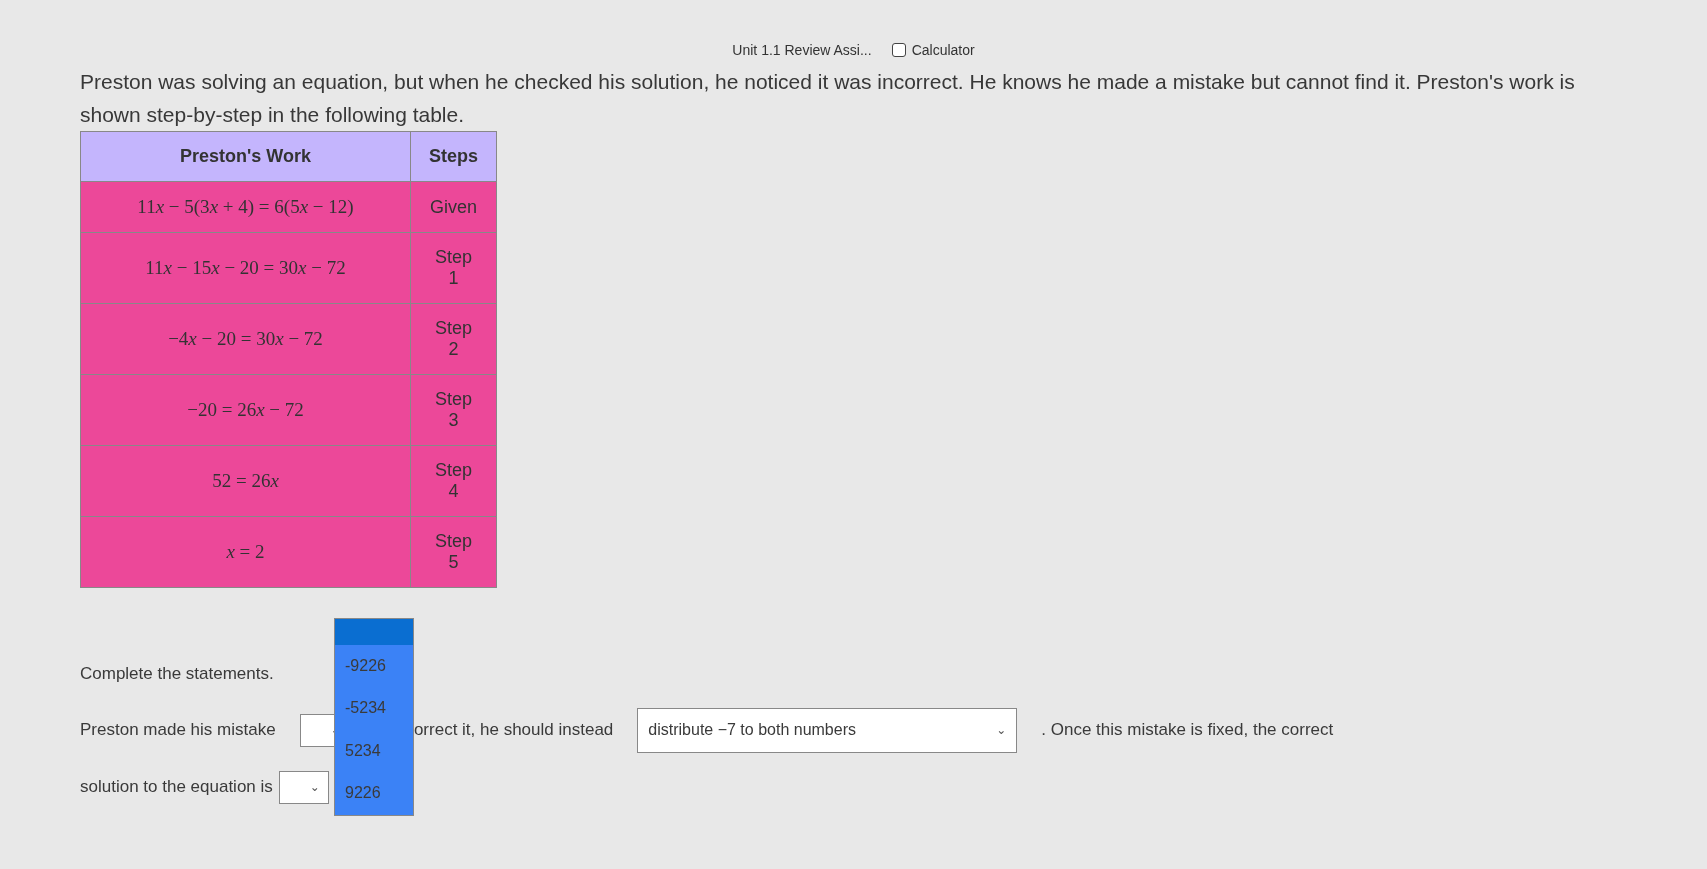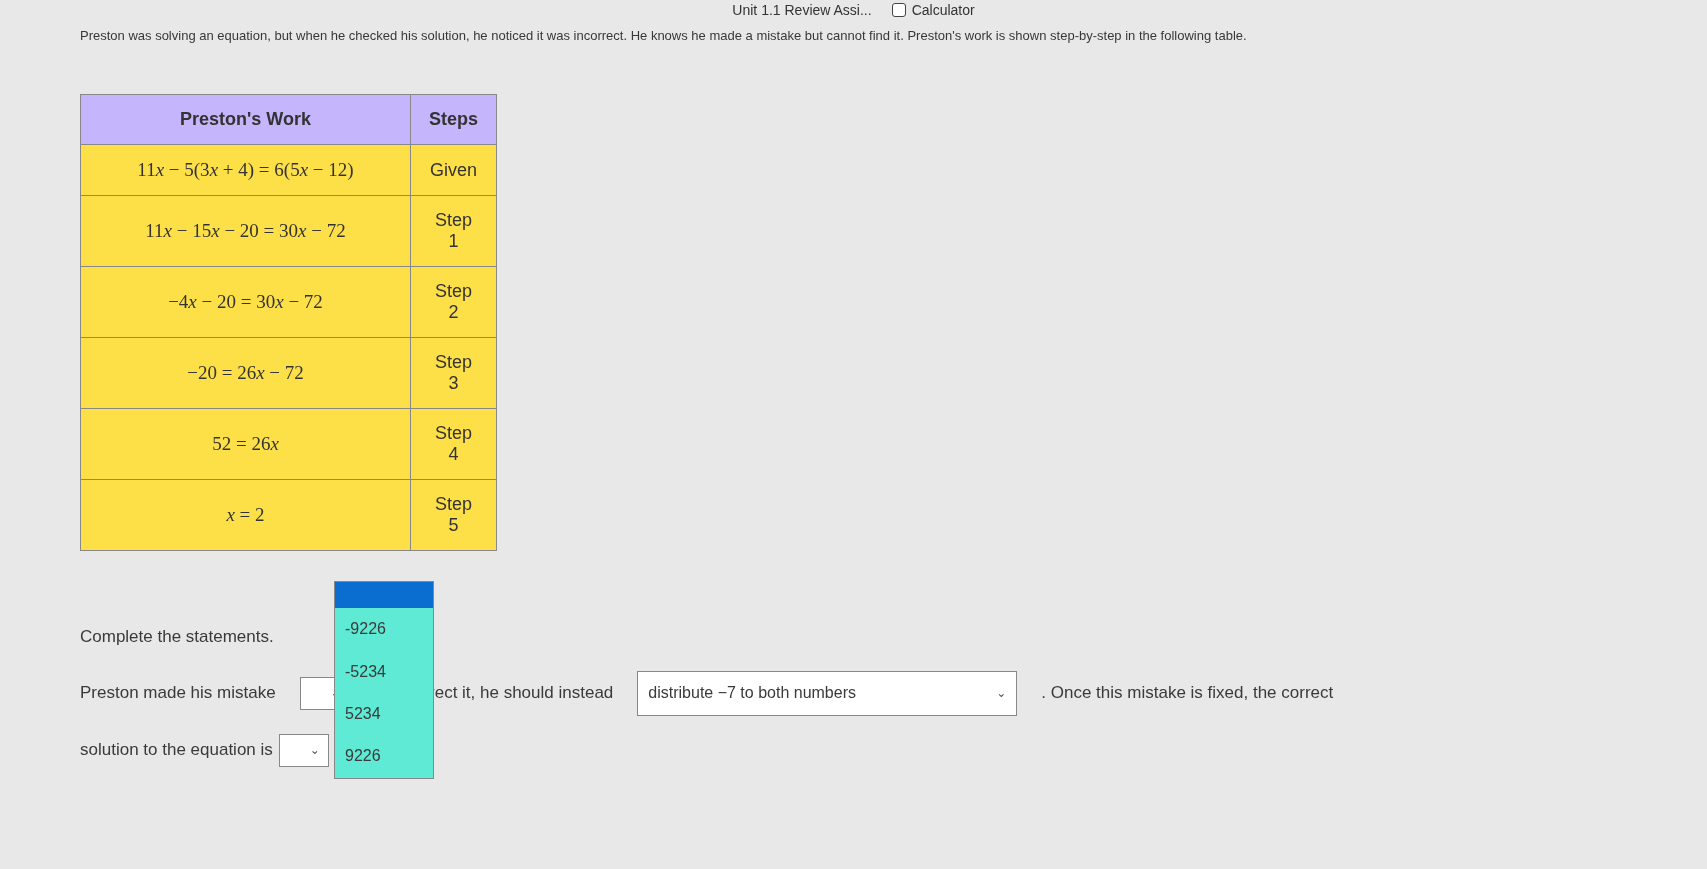--- a/index.html
+++ b/index.html
@@ -17,56 +17,56 @@
       color: #333;
     }
     .top-bar {
       display: flex;
       justify-content: center;
       align-items: center;
       gap: 20px;
       padding: 2px 0 4px 0;
       font-size: 14px;
       color: #333;
+      margin-top: 40px;
     }
     .top-link {
       display: flex;
       align-items: center;
       gap: 6px;
       cursor: pointer;
     }
     .calc-icon {
       width: 14px;
       height: 14px;
       border: 1.5px solid #444;
       border-radius: 3px;
       display: inline-block;
       background: #fff;
     }
     .content {
       padding: 4px 80px 0 80px;
     }
     .prompt-text {
-      font-size: 13px;
+      font-size: 21px;
       line-height: 1.55;
       color: #383838;
-      margin-bottom: 48px;
     }
     table.work-table {
       border-collapse: collapse;
       margin-bottom: 70px;
     }
     table.work-table th,
     table.work-table td {
       border: 1px solid #888;
       padding: 14px 18px;
       font-size: 18px;
       text-align: center;
       vertical-align: middle;
-      background: #fde047;
+      background: #ec4899;
     }
     table.work-table th {
       background: #c4b5fd;
       font-weight: bold;
     }
     table.work-table th:first-child {
       width: 330px;
     }
     table.work-table th:last-child {
       width: 70px;
@@ -90,23 +90,23 @@
       margin-bottom: 18px;
       display: flex;
       align-items: center;
       flex-wrap: wrap;
       gap: 6px;
     }
     .dropdown-open {
       position: absolute;
       left: 254px;
       top: -40px;
-      width: 100px;
+      width: 80px;
       border: 1px solid #888;
-      background: #5eead4;
+      background: #3b82f6;
       font-size: 16px;
       z-index: 10;
     }
     .dropdown-open .opt {
       padding: 6px 10px;
       cursor: pointer;
     }
     .dropdown-open .opt.selected {
       background: #0a6ed1;
       color: #fff;

